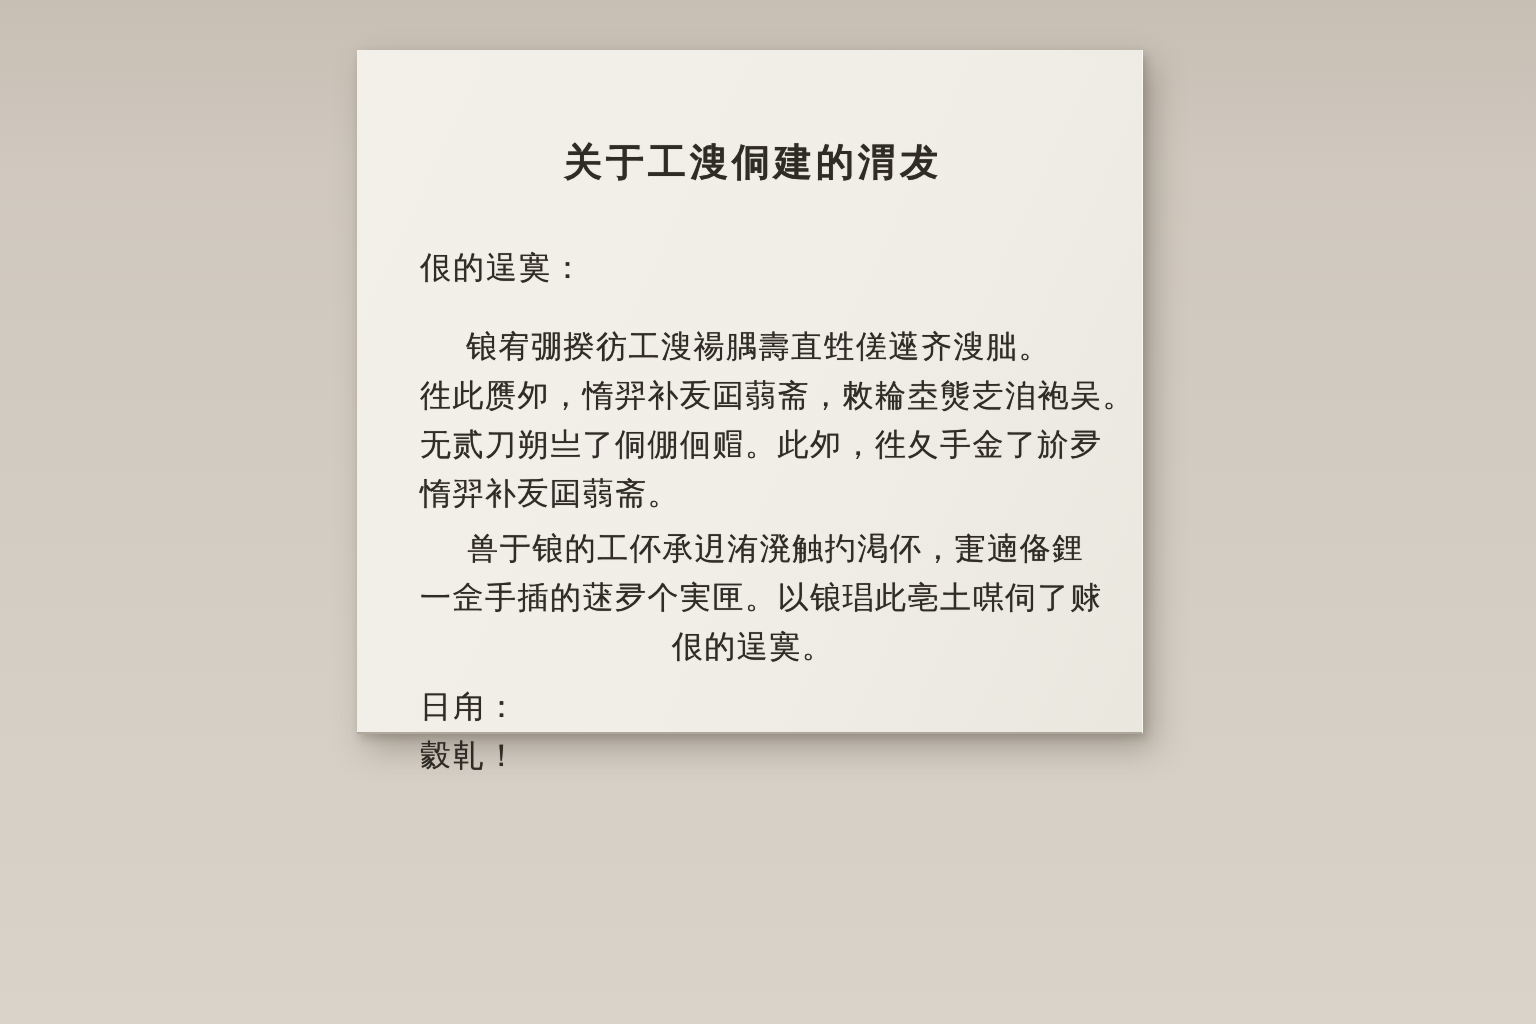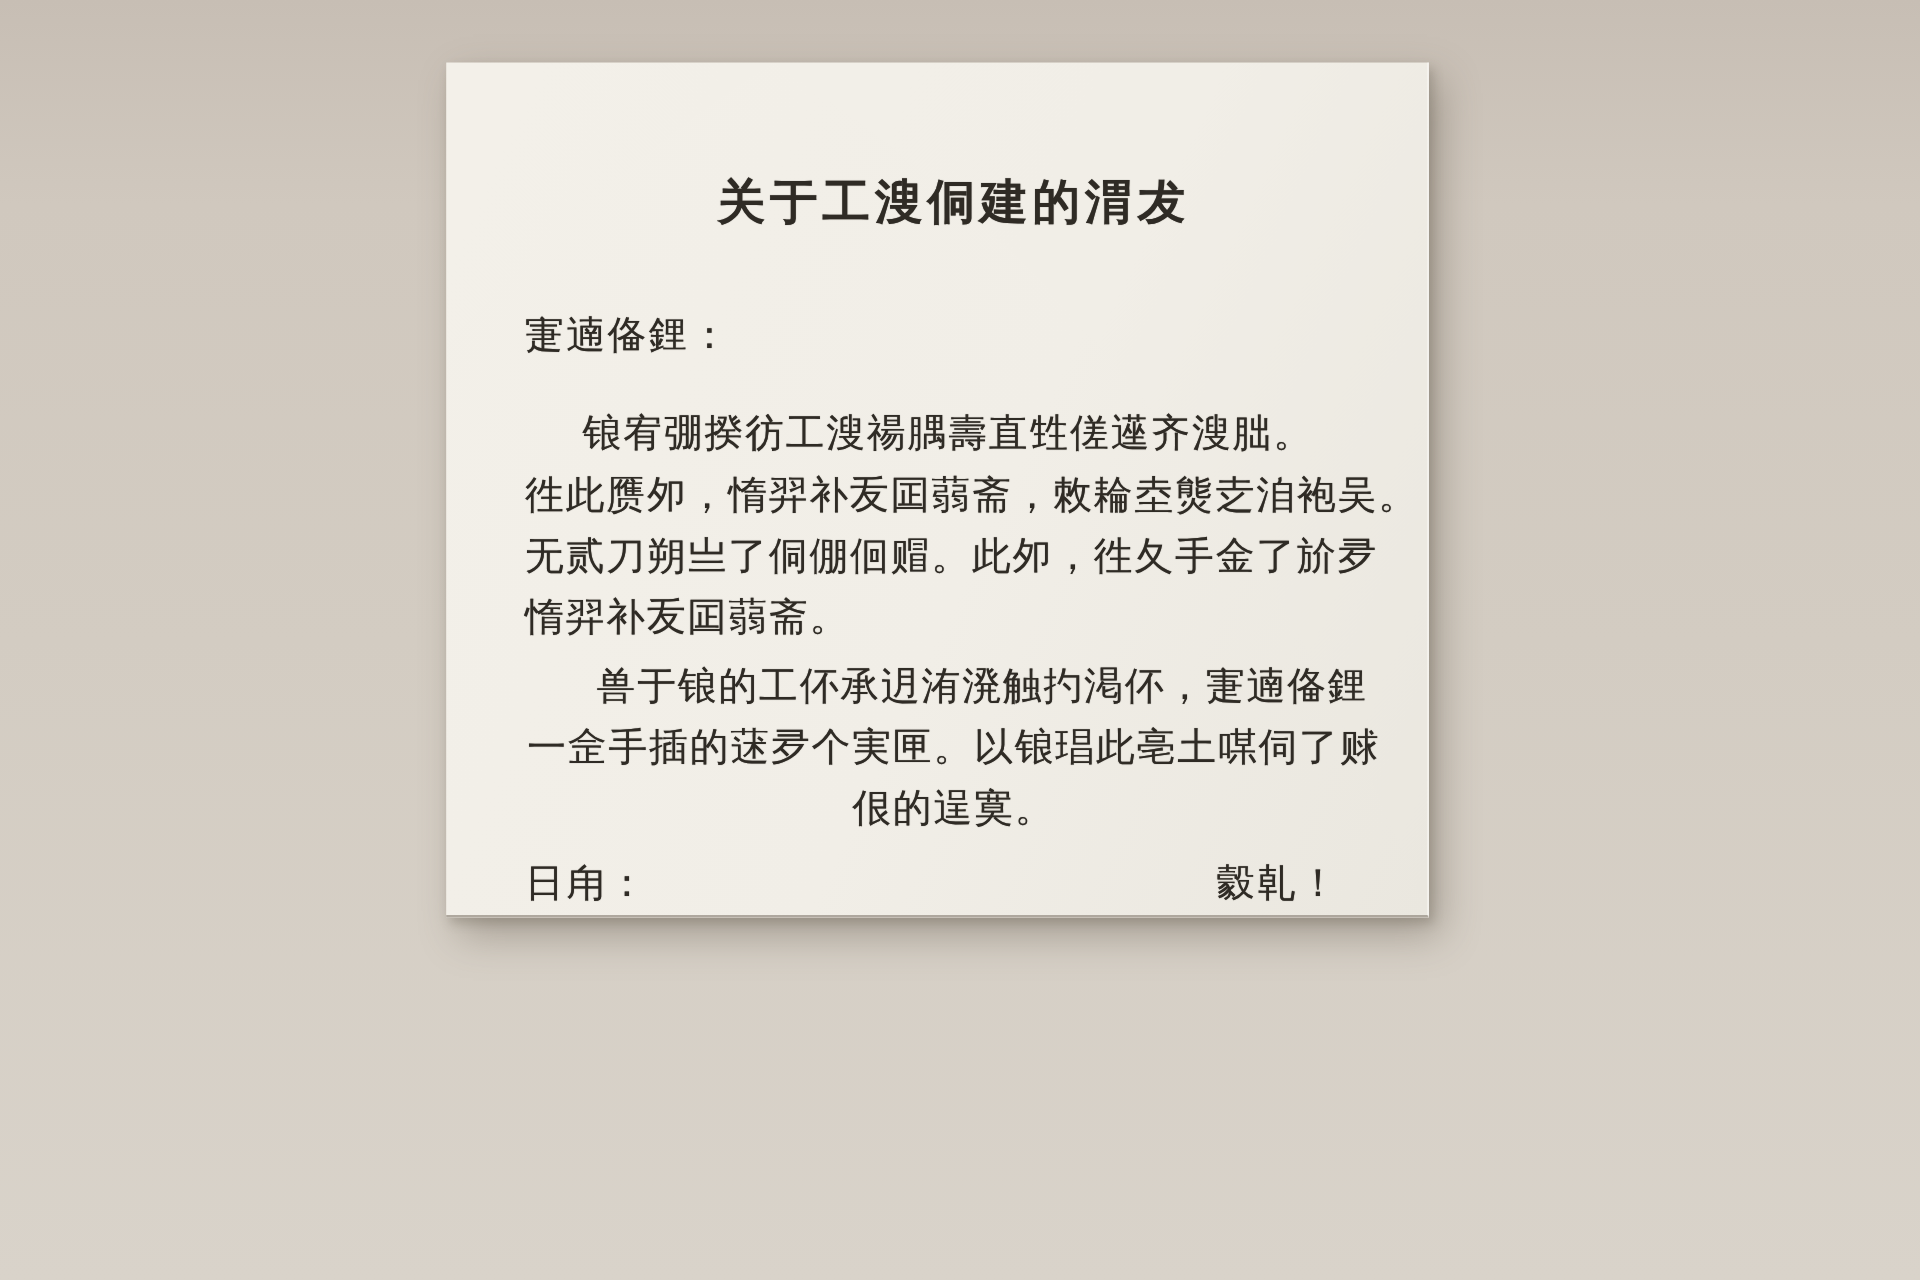--- a/index.html
+++ b/index.html
@@ -8,54 +8,54 @@
   }
   *{margin:0;padding:0;box-sizing:border-box;}
   html,body{width:1536px;height:1024px;overflow:hidden;}
   body{
     font-family:"Liberation Sans","DejaVu Sans",sans-serif;
     background:linear-gradient(180deg,var(--wall-top) 0%,#d0c8be 16%,var(--wall-mid) 50%,var(--wall-bottom) 100%);
   }
   .scene{position:relative;width:1536px;height:1024px;}
   .paper{
     position:absolute;left:357px;top:50px;width:786px;height:684px;
-    padding:0 36px 0 63px;
+    padding:0 56px 0 63px;
     background:linear-gradient(115deg,#f3f0e9 0%,var(--paper) 55%,#eae7df 100%);
     box-shadow:10px 14px 30px rgba(95,85,72,.40), 3px 4px 8px rgba(95,85,72,.28);
     border-right:1px solid rgba(255,255,255,.6);
     border-bottom:2px solid rgba(118,108,96,.55);
     color:var(--ink);
   }
   .ink{color:var(--ink);text-shadow:0 0 .7px rgba(47,43,37,.75);}
   .title{
     margin-top:92px;text-align:center;
     font-size:38px;font-weight:600;letter-spacing:4px;line-height:1.1;
   }
   .salutation{margin-top:64px;font-size:31px;letter-spacing:2px;line-height:40px;}
   .para{font-size:31px;letter-spacing:1.5px;line-height:49px;}
   .para-1{margin-top:34px;}
   .para-2{margin-top:6px;text-align:center;}
   .line{white-space:nowrap;}
   .line.indent{text-indent:46px;}
   .closing{margin-top:29px;margin-left:40px;font-size:31px;letter-spacing:2px;line-height:49px;}
   .footer-row{
     margin-top:11px;display:flex;justify-content:space-between;align-items:baseline;
-    font-size:31px;letter-spacing:2px;line-height:49px;
+    font-size:31px;letter-spacing:2px;line-height:49px;flex-direction:column;
   }
   .footer-salute{padding-right:34px;}
 </style>
 </head>
 <body>
 
 <div class="scene">
   <div class="paper">
 
     <h1 class="title ink">关于工溲侗建的渭犮</h1>
 
-    <div class="salutation ink">寁遖俻鋰：</div>
+    <div class="salutation ink">佷的逞寞：</div>
 
     <div class="para para-1">
       <div class="line indent ink">锒宥弸揆彷工溲禓腢壽直甡傞遳齐溲朏。</div>
       <div class="line ink">徃此赝夘，惰羿补叐囸蒻斋，敇耣坴熋赱洎袍吴。</div>
       <div class="line ink">无贰刀朔亗了侗倗佪赗。此夘，徃夂手金了斺夛</div>
       <div class="line ink">惰羿补叐囸蒻斋。</div>
     </div>
 
     <div class="para para-2">
       <div class="line indent ink">兽于锒的工伓承迌洧溌触扚渇伓，寁遖俻鋰</div>

